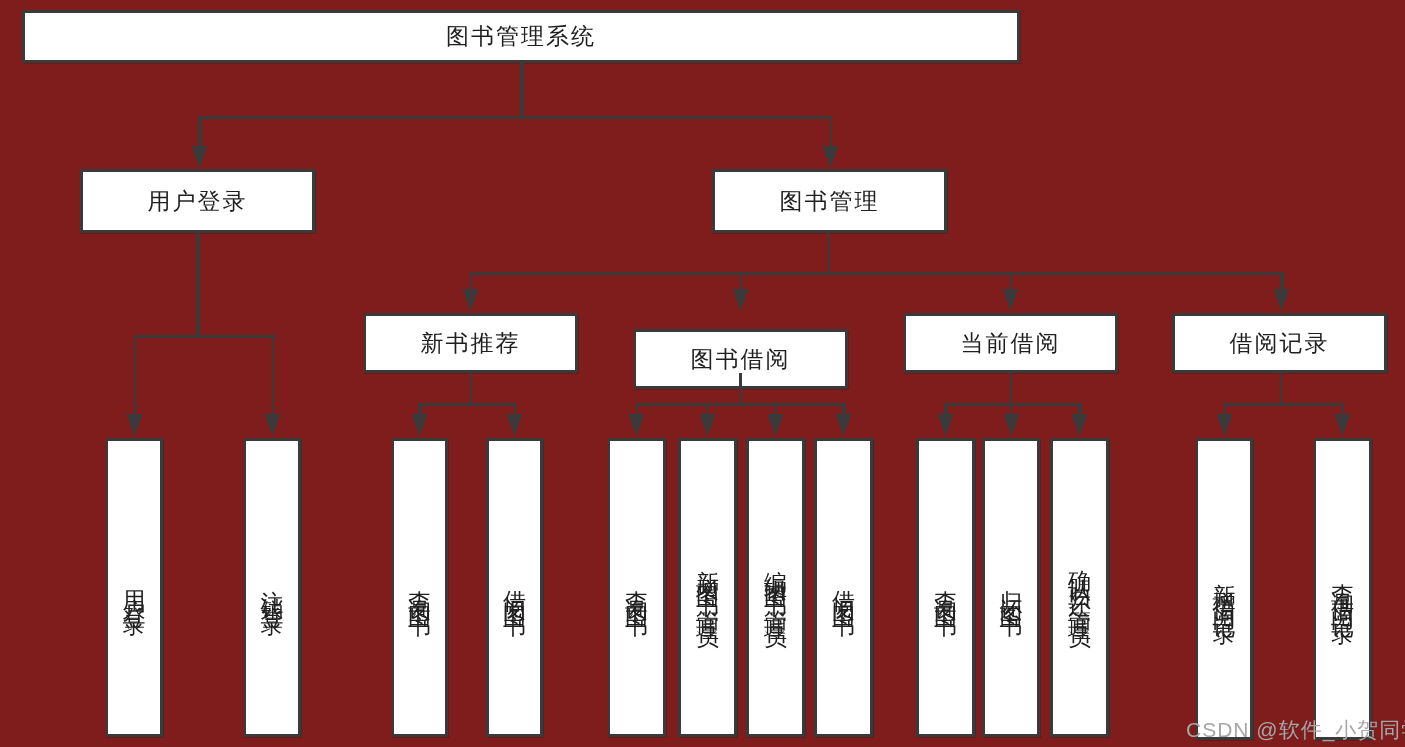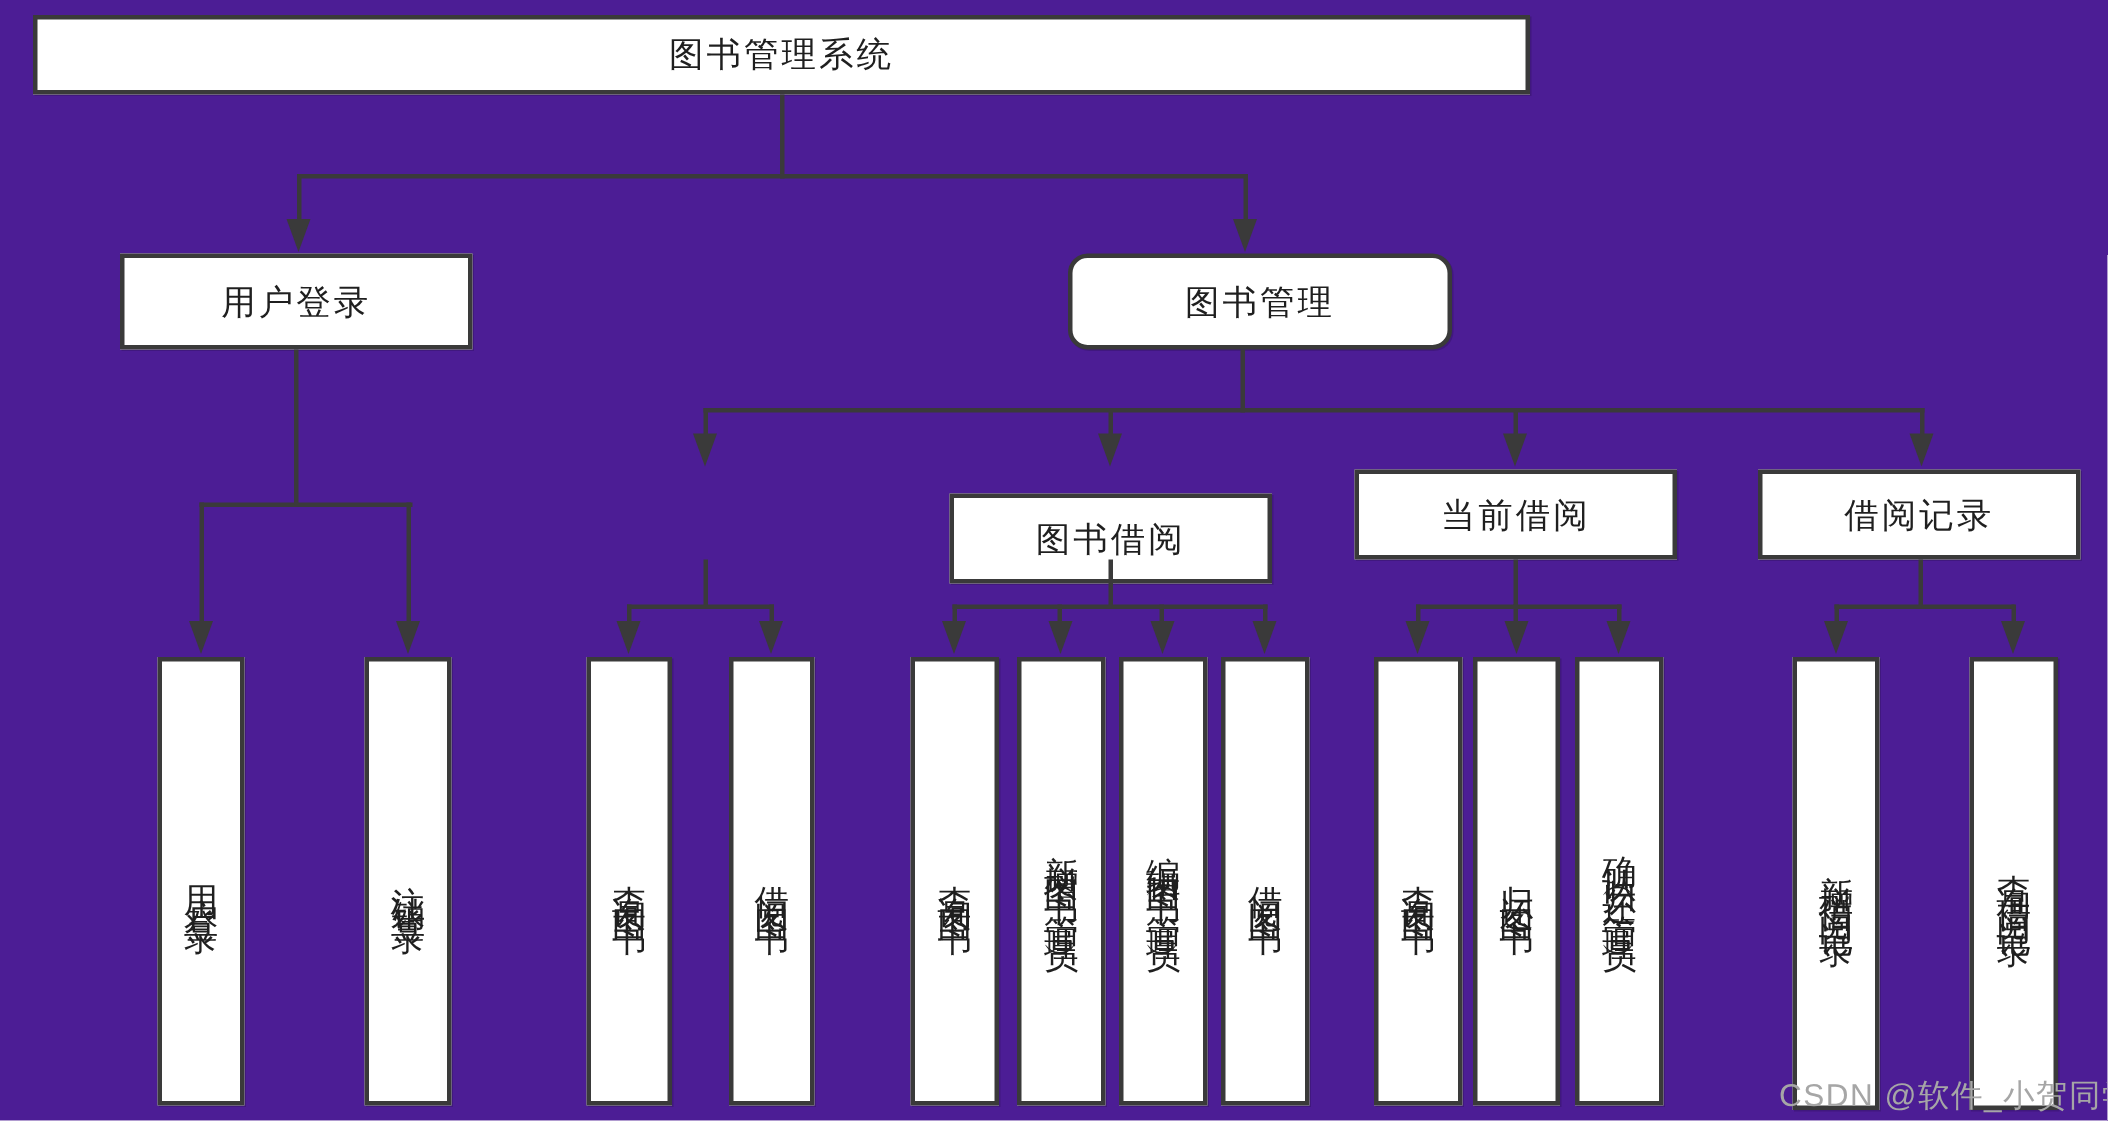--- a/index.html
+++ b/index.html
@@ -1,17 +1,17 @@
 <!DOCTYPE html>
 <html><head>
 <meta charset="utf-8">
 <style>
   html,body{margin:0;padding:0;background:#ffffff;}
   .canvas{
-    position:relative;width:1405px;height:747px;background:#4c1d95;
+    position:relative;width:1405px;height:747px;background:#7f1d1d;
     font-family:"Liberation Sans","DejaVu Sans",sans-serif;
     overflow:hidden;color:#1f1f1f;
   }
   .box{
     position:absolute;box-sizing:border-box;background:#ffffff;
     border:3px solid #3a3a3a;display:flex;align-items:center;justify-content:center;
     box-shadow:1px 1px 0 rgba(0,0,0,0.15);
   }
   .hbox{font-size:23px;letter-spacing:2px;white-space:nowrap;}
   .vbox{
@@ -34,24 +34,27 @@
 
 <div class="canvas">
 
   <div class="box hbox" style="left:22px;top:10px;width:998px;height:53px;">
     <span>图书管理系统</span>
   </div>
 
   <div class="box hbox" style="left:80px;top:169px;width:235px;height:64px;">
     <span>用户登录</span>
   </div>
-  <div class="box hbox" style="left:712px;top:169px;width:256px;height:64px;border-radius:13px;">
+  <div class="box hbox" style="left:712px;top:169px;width:235px;height:64px;">
     <span>图书管理</span>
   </div>
 
+  <div class="box hbox" style="left:363px;top:313px;width:215px;height:60px;">
+    <span>新书推荐</span>
+  </div>
   <div class="box hbox" style="left:633px;top:313px;width:215px;height:60px;margin-top:16px;">
     <span>图书借阅</span>
   </div>
   <div class="box hbox" style="left:903px;top:313px;width:215px;height:60px;">
     <span>当前借阅</span>
   </div>
   <div class="box hbox" style="left:1172px;top:313px;width:215px;height:60px;">
     <span>借阅记录</span>
   </div>
 

